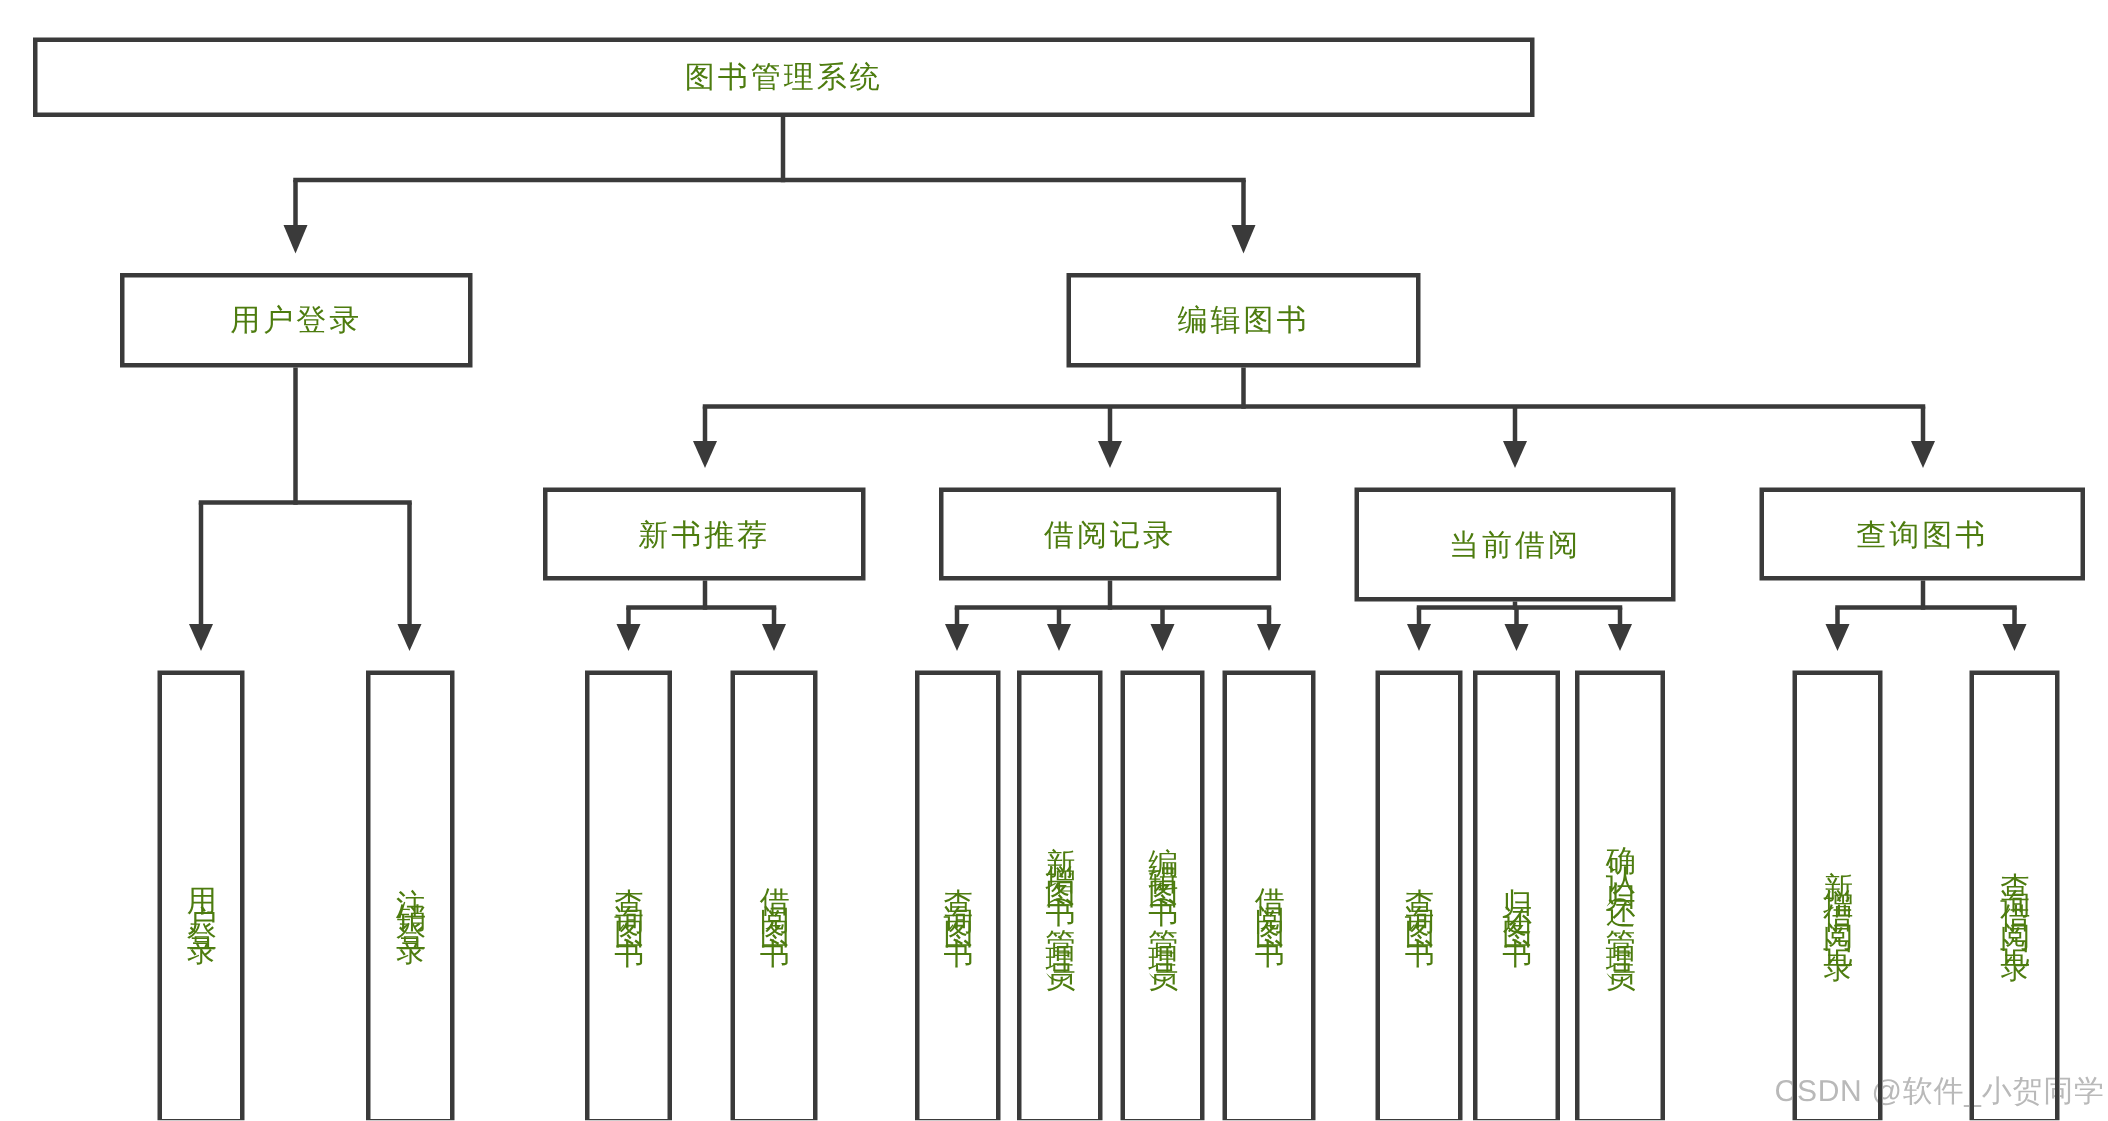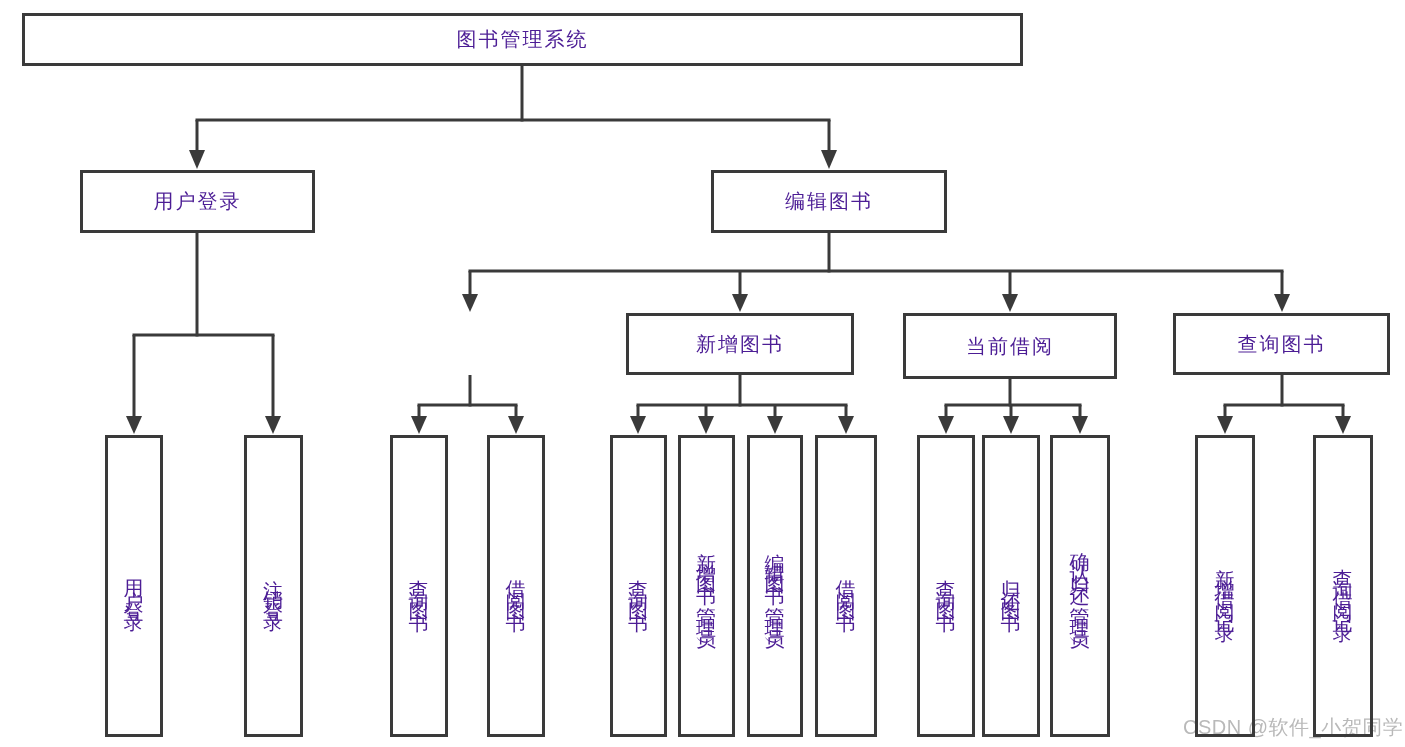--- a/index.html
+++ b/index.html
@@ -4,21 +4,22 @@
 <style>
   html,body { margin:0; padding:0; background:#ffffff; }
   .canvas {
     position:relative; width:1405px; height:747px; background:#ffffff;
     font-family:"Liberation Sans","DejaVu Sans",sans-serif; overflow:hidden;
   }
   svg.connectors { position:absolute; left:0; top:0; width:1405px; height:747px; }
   .node {
     position:absolute; background:#ffffff; border:3px solid #3a3a3a;
     box-sizing:border-box; display:flex; align-items:center; justify-content:center;
-    color:#4c1d95;
+    color:#4d7c0f;
+    margin-top:12px;
   }
   .hnode { font-size:20px; letter-spacing:2px; white-space:nowrap; }
   .vnode { top:435px; height:302px; }
   .vnode .vtext {
     writing-mode:vertical-rl; text-orientation:mixed;
     font-size:20px; letter-spacing:11px; line-height:1;
   }
   .watermark {
     position:absolute; left:1183px; top:714px; font-size:20px;
     color:#b9b9b9; letter-spacing:0.5px; white-space:nowrap;
@@ -103,24 +104,27 @@
     <span>图书管理系统</span>
   </div>
 
   <div class="node hnode" style="left:80px;top:170px;width:235px;height:63px">
     <span>用户登录</span>
   </div>
   <div class="node hnode" style="left:711px;top:170px;width:236px;height:63px">
     <span>编辑图书</span>
   </div>
 
+  <div class="node hnode" style="left:362px;top:313px;width:215px;height:62px">
+    <span>新书推荐</span>
+  </div>
   <div class="node hnode" style="left:626px;top:313px;width:228px;height:62px">
-    <span>新增图书</span>
+    <span>借阅记录</span>
   </div>
-  <div class="node hnode" style="left:903px;top:313px;width:214px;height:66px">
+  <div class="node hnode" style="left:903px;top:313px;width:214px;height:76px">
     <span>当前借阅</span>
   </div>
   <div class="node hnode" style="left:1173px;top:313px;width:217px;height:62px">
     <span>查询图书</span>
   </div>
 
   <div class="node vnode" style="left:105px;width:58px">
     <span class="vtext">用户登录</span>
   </div>
   <div class="node vnode" style="left:244px;width:59px">

